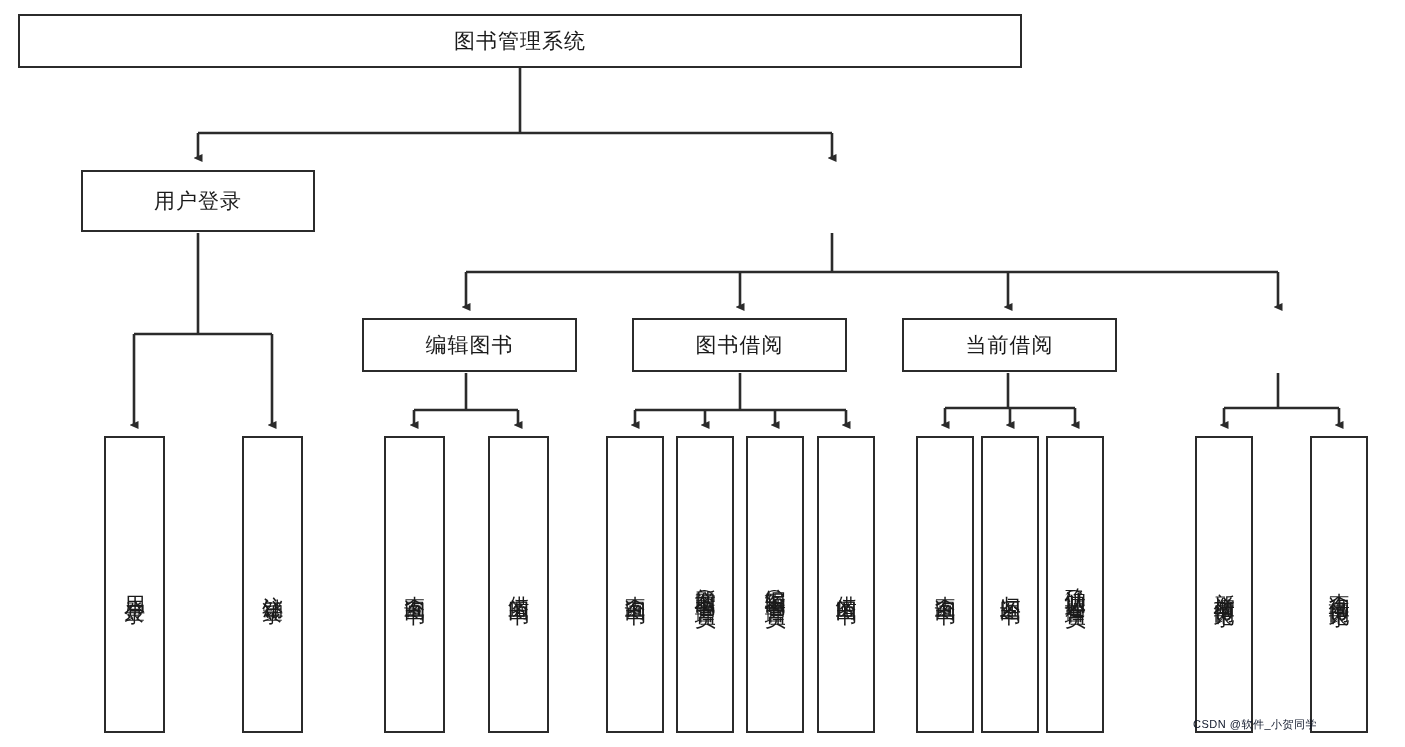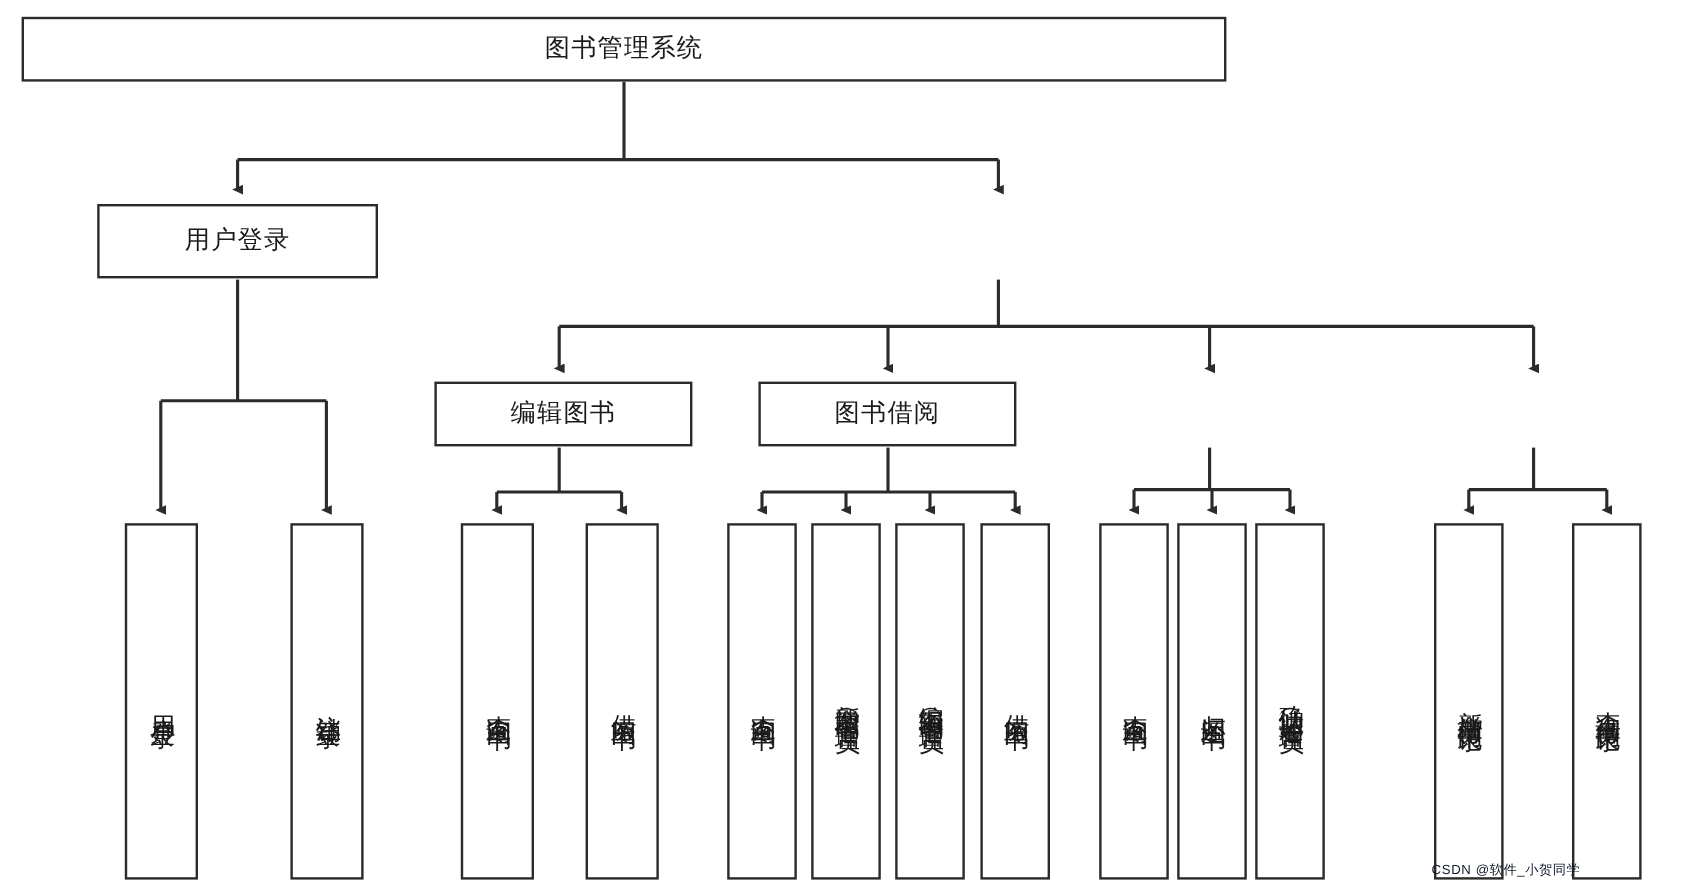--- a/index.html
+++ b/index.html
@@ -130,20 +130,23 @@
 
 
   <div class="node-box node-horizontal" style="left:362px; top:318px; width:215px; height:54px;">
     <span>编辑图书</span>
   </div>
 
   <div class="node-box node-horizontal" style="left:632px; top:318px; width:215px; height:54px;">
     <span>图书借阅</span>
   </div>
 
+  <div class="node-box node-horizontal" style="left:902px; top:318px; width:215px; height:54px;">
+    <span>当前借阅</span>
+  </div>
 
 
   <div class="node-box node-vertical" style="left:104px; top:436px; width:61px; height:297px;">
     <span class="vtext">用户登录</span>
   </div>
 
   <div class="node-box node-vertical" style="left:242px; top:436px; width:61px; height:297px;">
     <span class="vtext">注销登录</span>
   </div>
 

